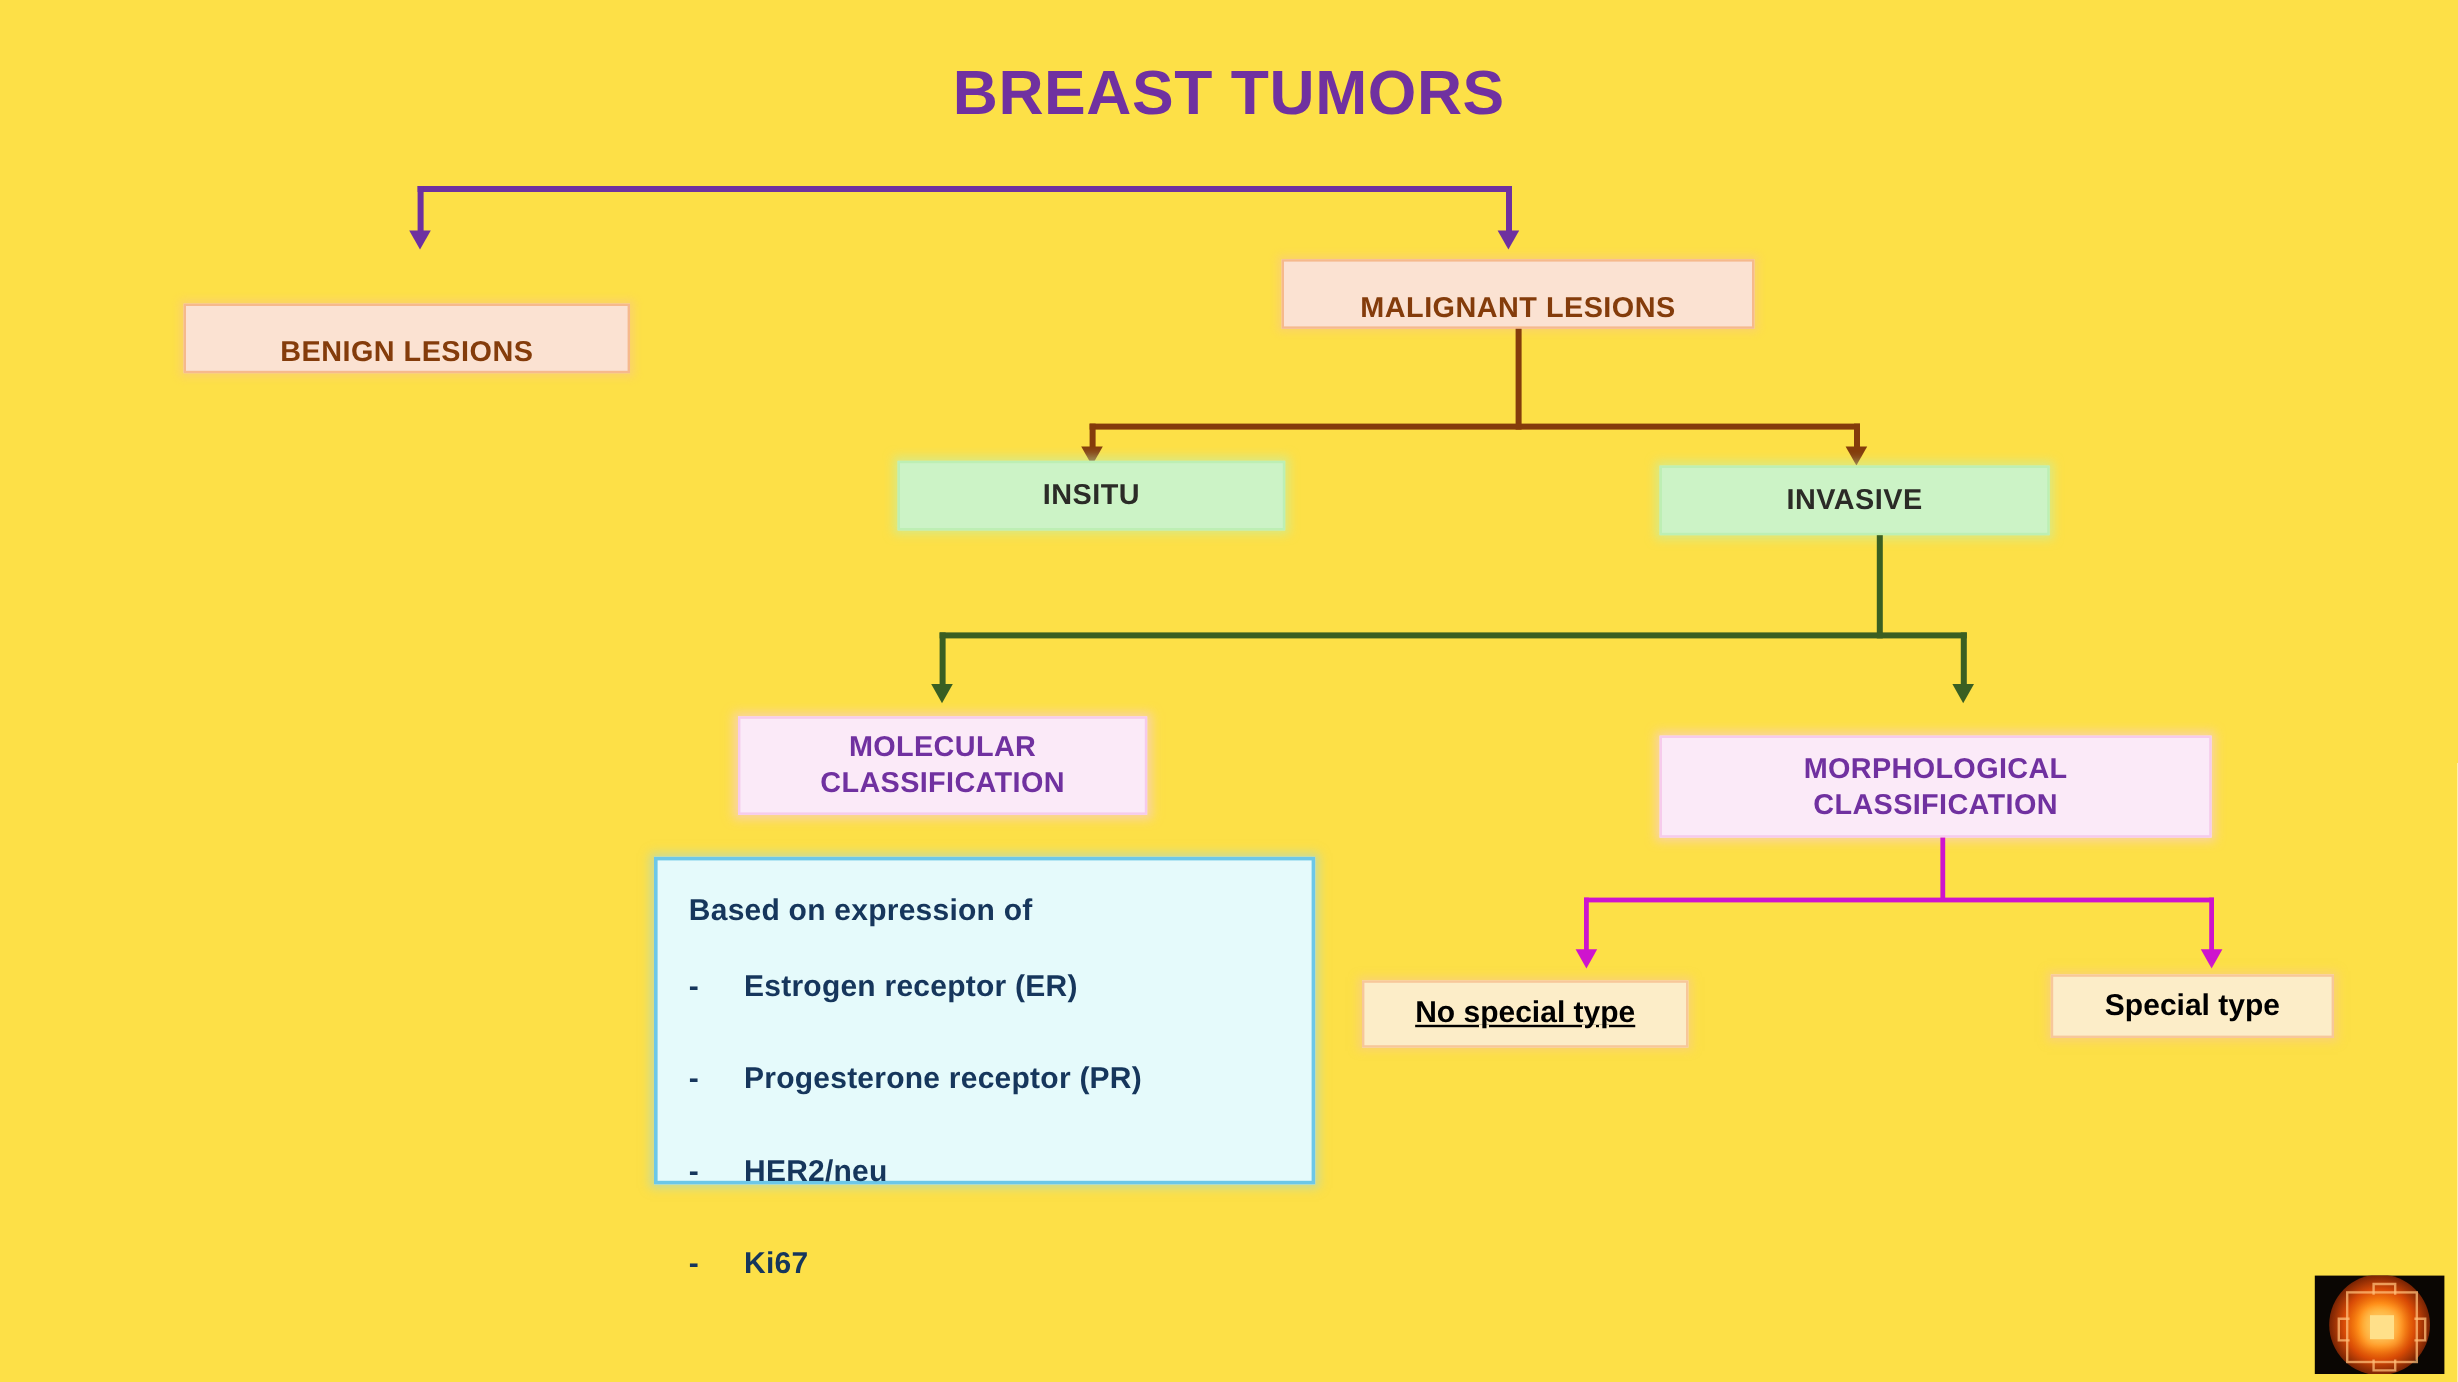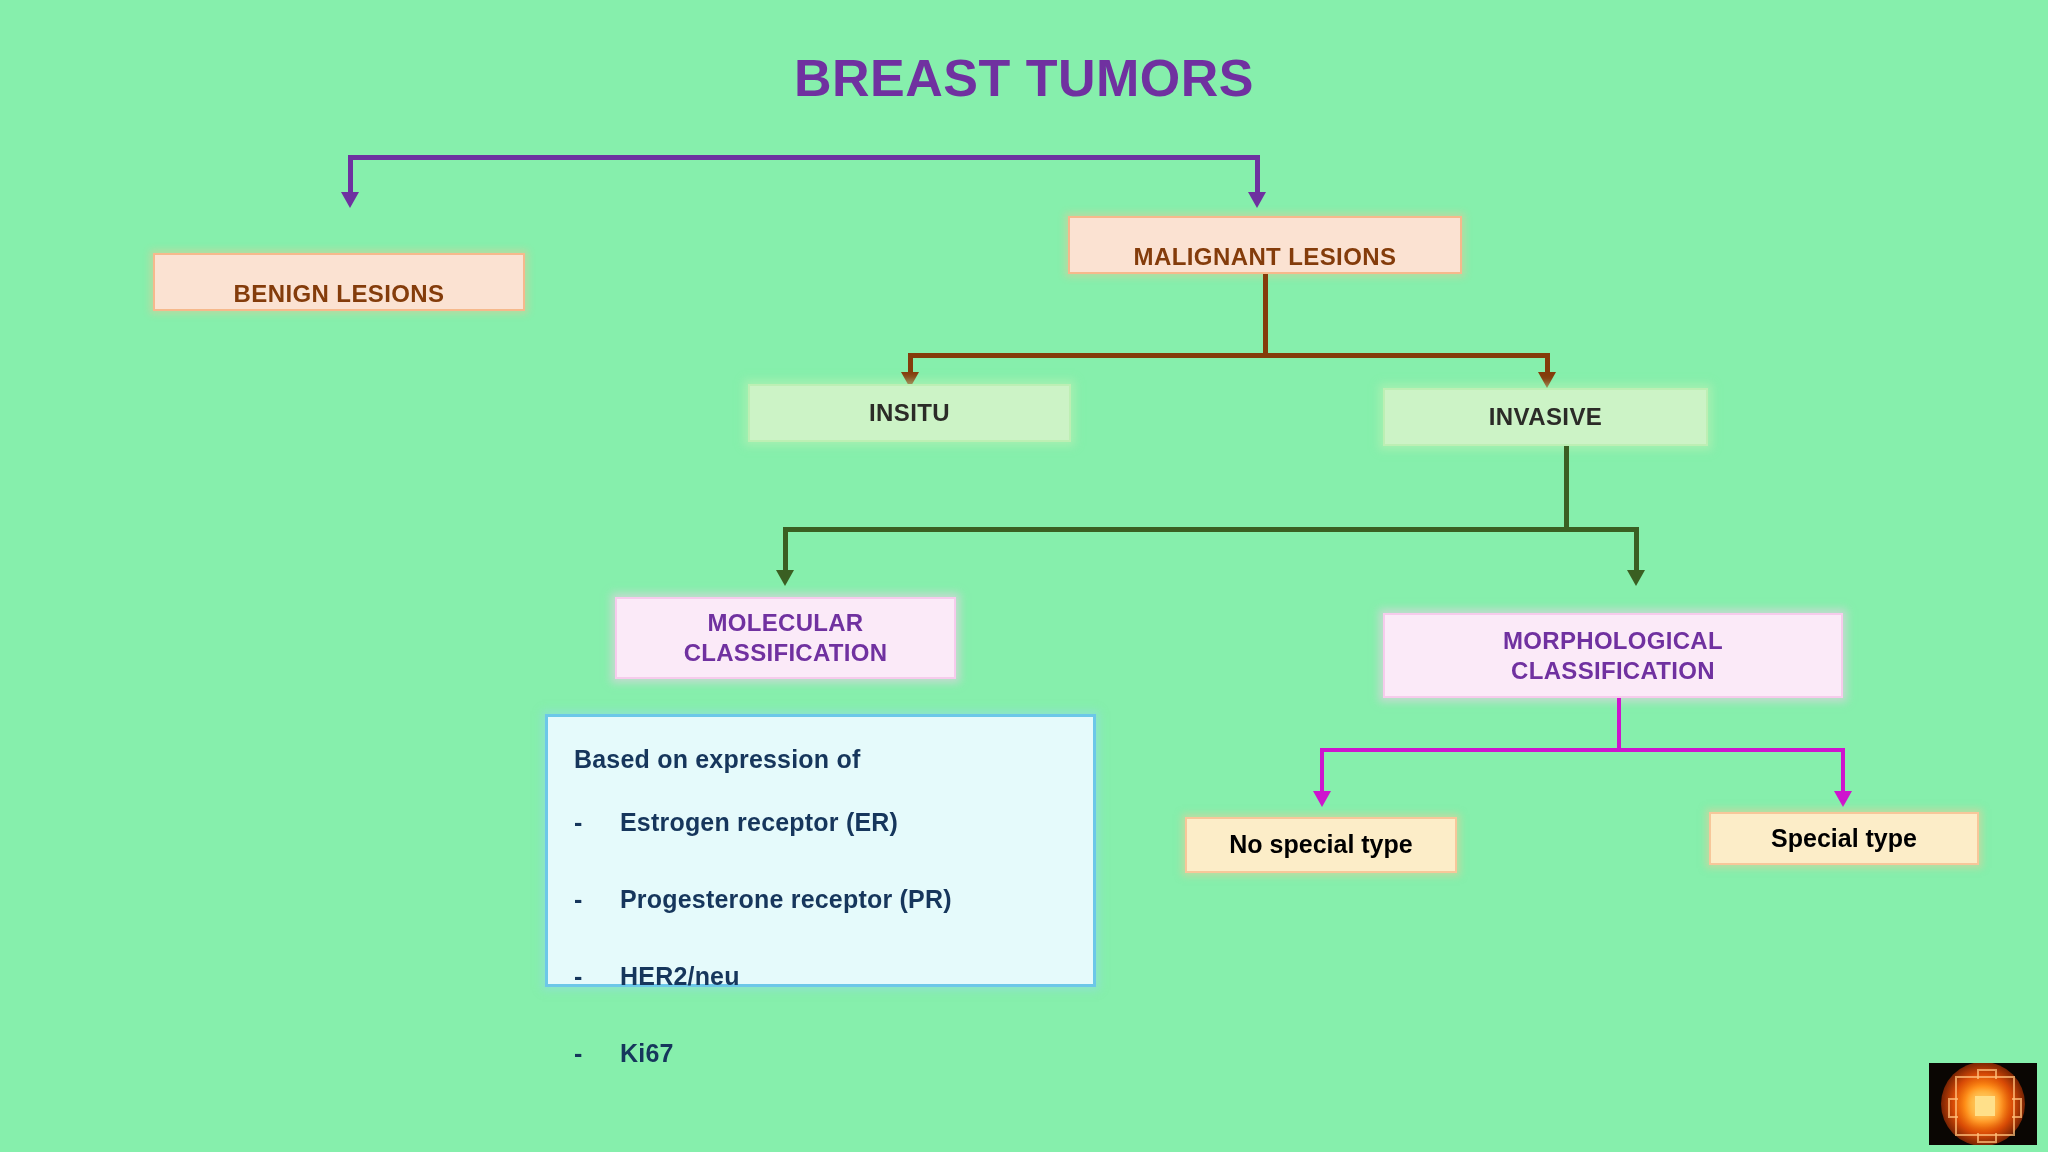--- a/index.html
+++ b/index.html
@@ -7,21 +7,21 @@
     padding: 0;
     background: #ffffff;
   }
   body {
     font-family: "Liberation Sans", sans-serif;
   }
   #canvas {
     position: relative;
     width: 2048px;
     height: 1152px;
-    background: #86efac;
+    background: #fde047;
     overflow: hidden;
   }
 
   
   .title {
     position: absolute;
     left: 0;
     top: 48px;
     width: 2048px;
     text-align: center;
@@ -77,22 +77,22 @@
     font-weight: bold;
   }
 
   
   #node-benign      { left: 153px;  top: 253px; width: 372px;  height: 58px;  font-size: 24px; }
   #node-malignant   { left: 1068px; top: 216px; width: 394px;  height: 58px;  font-size: 24px; }
   #node-insitu      { left: 748px;  top: 384px; width: 323px;  height: 58px;  font-size: 24px; }
   #node-invasive    { left: 1383px; top: 388px; width: 325px;  height: 58px;  font-size: 24px; }
   #node-molecular   { left: 615px;  top: 597px; width: 341px;  height: 82px;  font-size: 24px; justify-content: center; }
   #node-morph       { left: 1383px; top: 613px; width: 460px;  height: 85px;  font-size: 24px; }
-  #node-nst         { left: 1185px; top: 817px; width: 272px;  height: 56px;  font-size: 25px; }
-  #node-special     { left: 1709px; top: 812px; width: 270px;  height: 53px;  font-size: 25px; }
+  #node-nst         { left: 1135px; top: 817px; width: 272px;  height: 56px;  font-size: 25px; text-decoration: underline; }
+  #node-special     { left: 1709px; top: 812px; width: 236px;  height: 53px;  font-size: 25px; }
 
   
   #info-panel {
     position: absolute;
     left: 545px;
     top: 714px;
     width: 551px;
     height: 273px;
     box-sizing: border-box;
     background: #E5FAFB;

